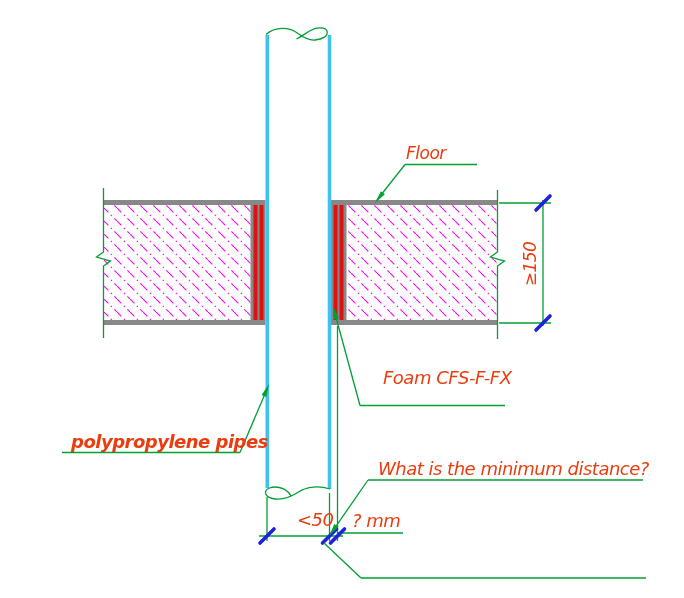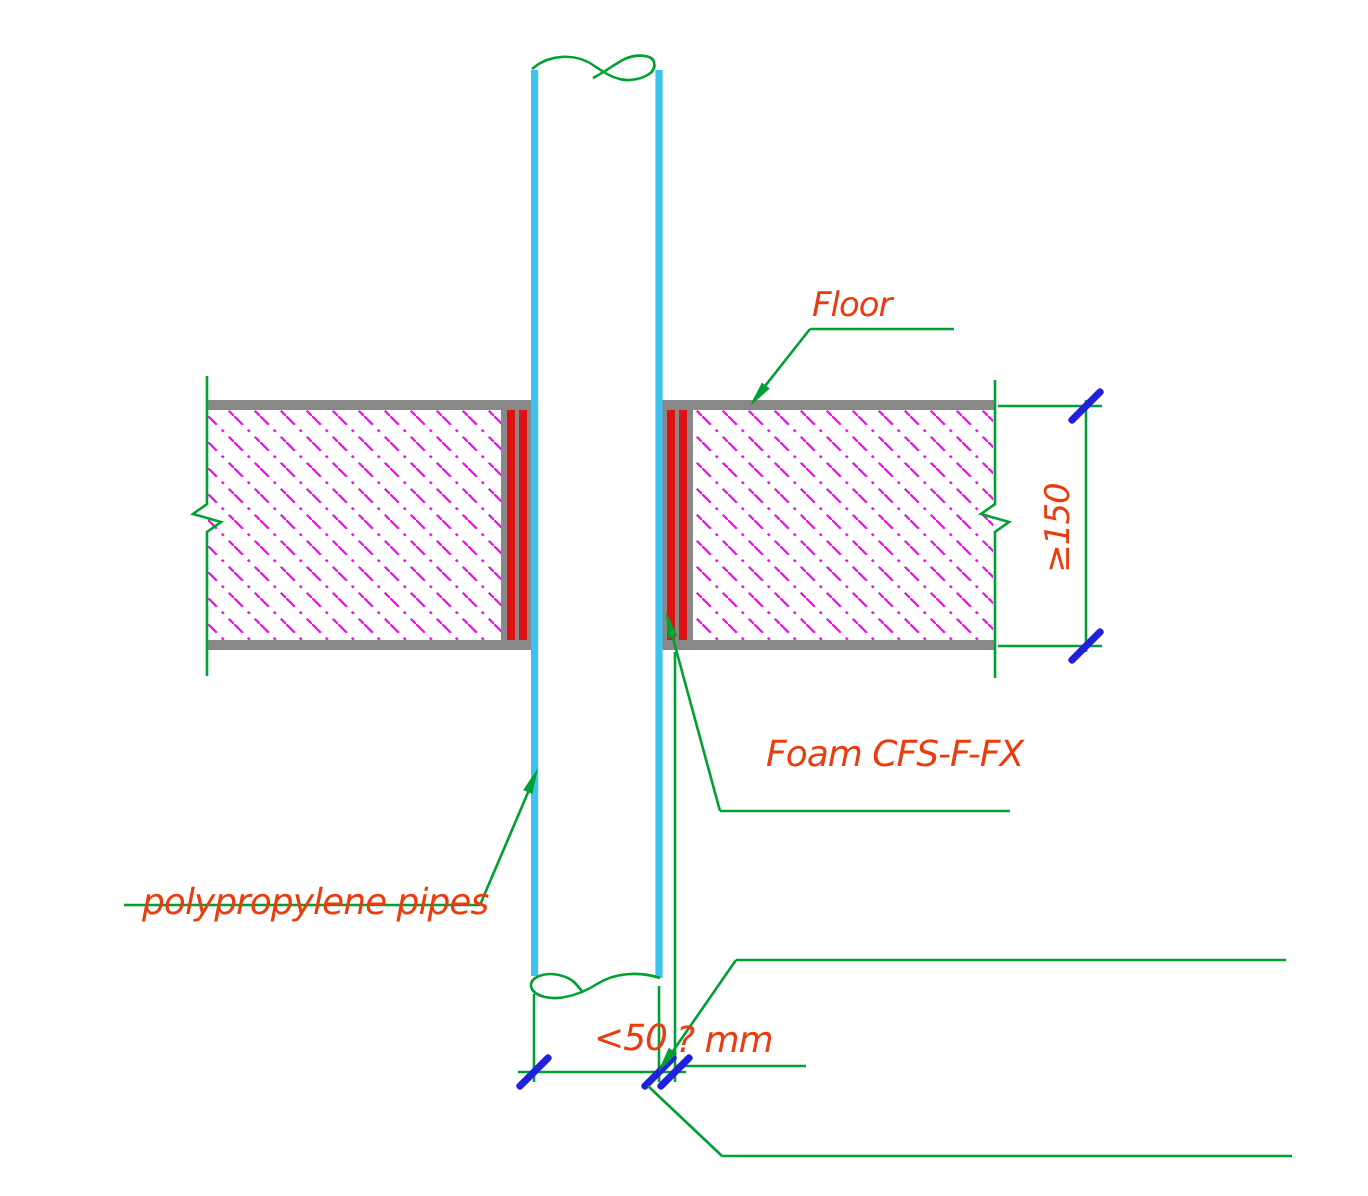--- a/index.html
+++ b/index.html
@@ -121,20 +121,21 @@
       <line x1="361" y1="578" x2="324" y2="543" class="gl"></line>
     </g>
   </svg>
 
   <div class="lbl small" style="left:406px;top:144px;">Floor</div>
 
   <div class="lbl rot">≥150</div>
 
   <div class="lbl" style="left:364px;top:368px;margin-left:19px;">Foam CFS-F-FX</div>
 
-  <div class="lbl" style="left:71px;top:442px;">polypropylene pipes</div>
+  <div class="lbl" style="left:71px;top:432px;font-weight:bold;">polypropylene pipes</div>
 
+  <div class="lbl" style="left:378px;top:459px;">What is the minimum distance?</div>
 
   <div class="lbl" style="left:282px;top:510px;margin-left:15px;">&lt;50</div>
 
-  <div class="lbl" style="left:338px;top:511px;">? mm</div>
+  <div class="lbl" style="left:352px;top:511px;">? mm</div>
 
 </div>
 
 </body></html>

